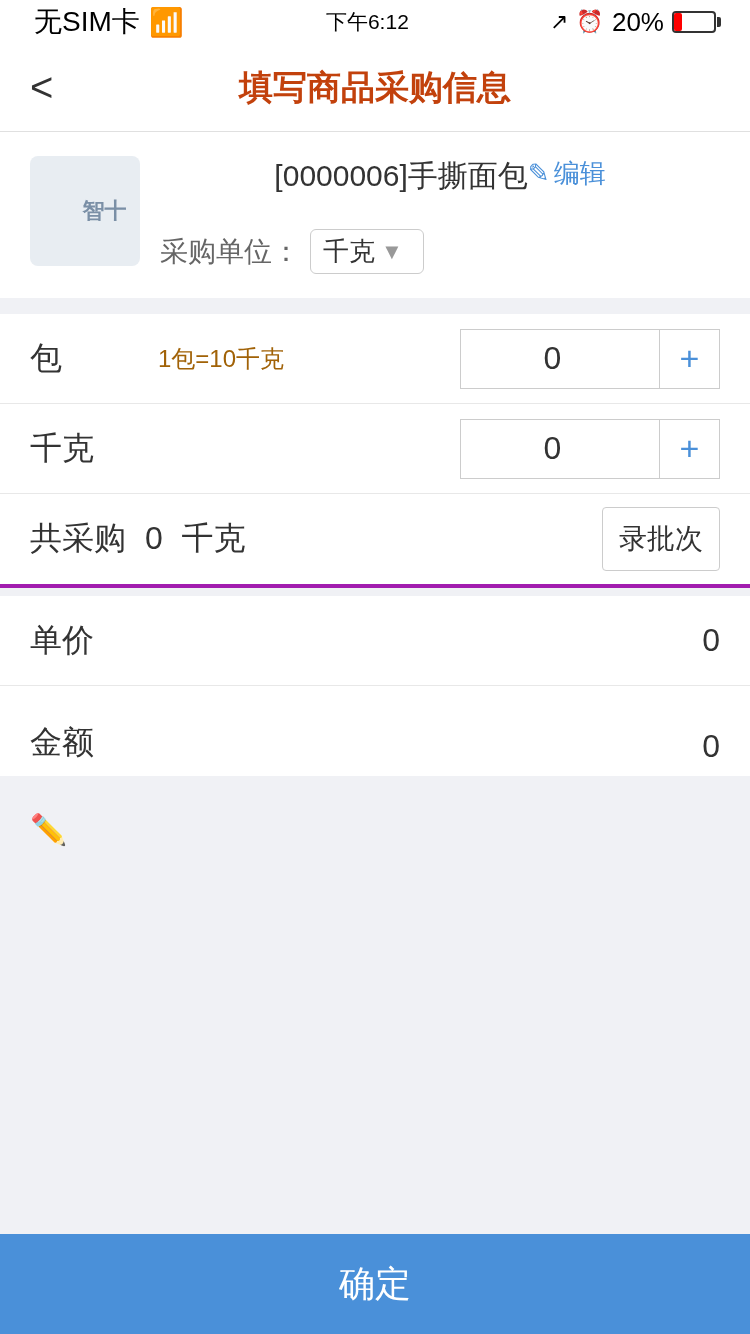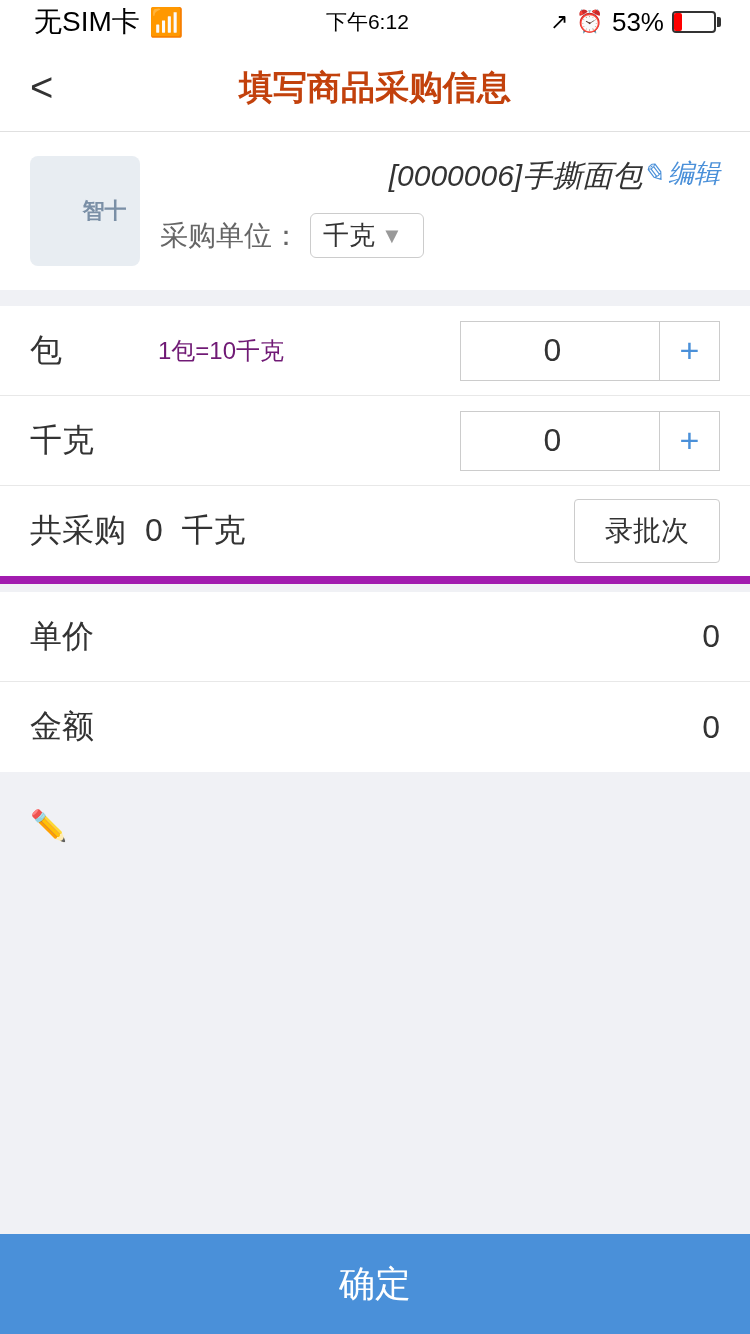--- a/index.html
+++ b/index.html
@@ -99,24 +99,23 @@
       justify-content: center;
       flex-shrink: 0;
       color: #7a8fa6;
       font-size: 22px;
       font-weight: bold;
       padding-left: 39px;
     }
     .product-info { flex: 1; }
     .product-header {
       display: flex;
-      justify-content: flex-end;
+      justify-content: center;
       align-items: flex-start;
-      margin-bottom: 16px;
-      font-style: italic;
+      margin-bottom: 32px;
     }
     .product-name {
       font-size: 30px;
       color: #333;
       font-weight: 500;
     }
     .edit-btn {
       font-size: 26px;
       color: #4a90d9;
       display: flex;
@@ -175,21 +174,21 @@
       height: 90px;
       border-bottom: 1px solid #e8e8e8;
     }
     .input-label {
       font-size: 32px;
       color: #333;
       min-width: 120px;
     }
     .unit-hint {
       font-size: 24px;
-      color: #701a75;
+      color: #a16207;
       margin-left: 8px;
     }
     .input-right {
       margin-left: auto;
       display: flex;
       align-items: center;
       gap: 0;
     }
     .number-input {
       width: 200px;
@@ -211,54 +210,55 @@
       color: #4a90d9;
       cursor: pointer;
       display: flex;
       align-items: center;
       justify-content: center;
     }
 
     
     .total-section {
       background: #fff;
-      border-bottom: 8px solid #a21caf;
+      border-bottom: 4px solid #a21caf;
     }
     .total-row {
       display: flex;
       align-items: center;
       justify-content: space-between;
       padding: 0 30px;
       height: 90px;
     }
     .batch-btn {
       border: 1px solid #ccc;
       background: #fff;
       font-size: 28px;
       color: #333;
-      padding: 12px 30px;
+      padding: 12px 16px;
       border-radius: 4px;
       cursor: pointer;
     }
 
     
     .price-section {
       background: #fff;
       border-bottom: 8px solid #f0f1f5;
     }
     .price-row {
       display: flex;
       align-items: center;
       justify-content: space-between;
       padding: 11px 30px;
       height: 90px;
       border-bottom: 1px solid #e8e8e8;
     }
     .price-row:last-child {
       border-bottom: none;
+      align-items: flex-end;
     }
     .price-label {
       font-size: 32px;
       color: #333;
     }
     .price-value {
       font-size: 32px;
       color: #333;
     }
 
@@ -316,21 +316,21 @@
 
 <div class="status-bar">
   <div class="status-left">
     <span>无SIM卡</span>
     <span>📶</span>
   </div>
   <div class="status-center">下午6:12</div>
   <div class="status-right">
     <span style="font-size:22px;">↗</span>
     <span style="font-size:22px;">⏰</span>
-    <span>53%</span>
+    <span>20%</span>
     <div class="battery-icon">
       <div class="battery-fill"></div>
     </div>
   </div>
 </div>
 
 <div class="nav-bar">
   <span class="nav-back">&lt;</span>
   <span class="nav-title">填写商品采购信息</span>
 </div>

